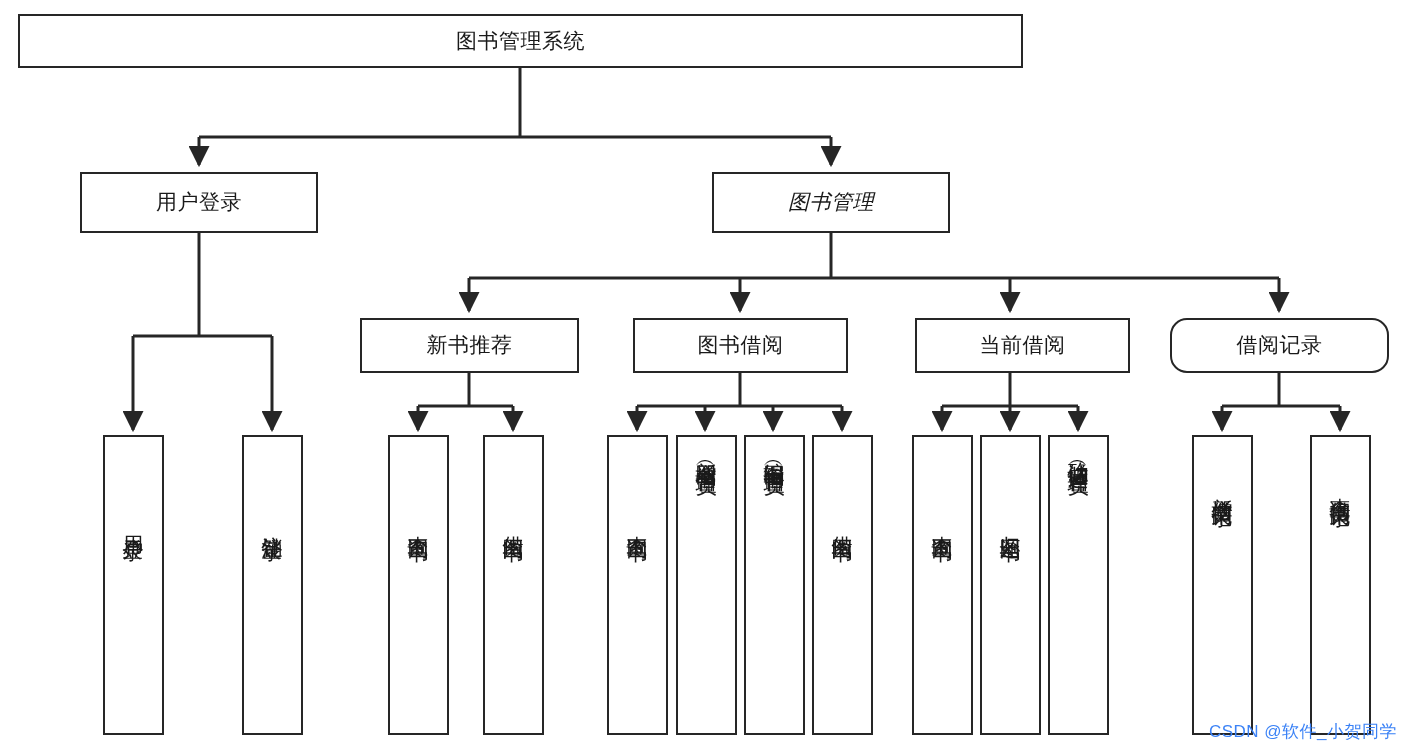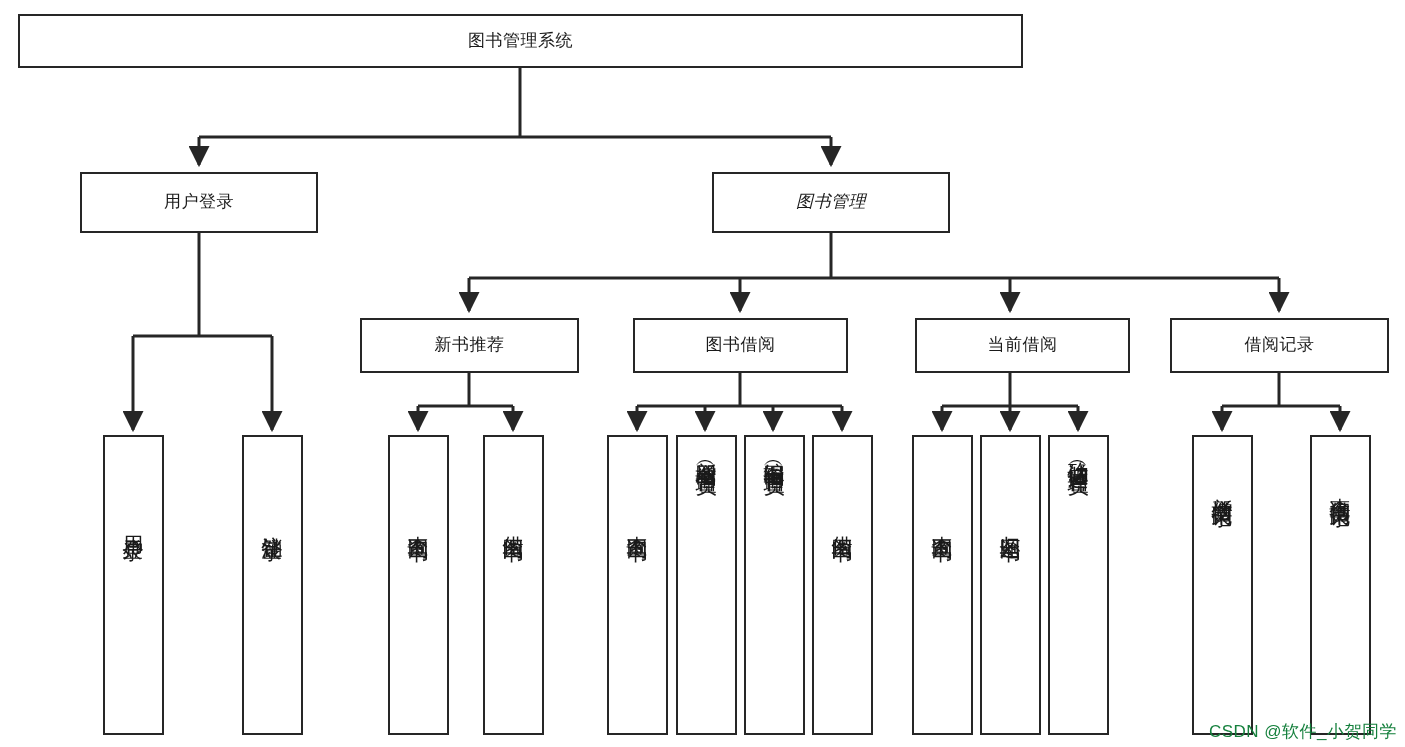--- a/index.html
+++ b/index.html
@@ -36,40 +36,40 @@
     color: #1a1a1a;
   }
   .node .lbl {
     display: block;
     text-align: center;
     line-height: 1.18;
     letter-spacing: 0.5px;
   }
   .node.horiz .lbl {
     writing-mode: horizontal-tb;
-    font-size: 17px;
+    font-size: 21px;
   }
   .node.vert {
     align-items: flex-start;
     justify-content: center;
     padding-top: 0;
   }
   .node.vert .lbl {
     writing-mode: vertical-rl;
     text-orientation: upright;
     font-size: 21px;
     letter-spacing: 2px;
     line-height: 1;
   }
   .watermark {
     position: absolute;
     right: 8px;
     bottom: 4px;
     font-size: 17px;
-    color: #15803d;
+    color: #3b82f6;
     white-space: nowrap;
     letter-spacing: 0.5px;
   }
 </style>
 </head>
 <body>
 
 <div id="canvas">
 
   <svg id="wires" viewBox="0 0 1405 747">
@@ -135,21 +135,21 @@
 
   <div class="node horiz" style="left:633px; top:318px; width:215px; height:55px;">
     <span class="lbl">图书借阅</span>
   </div>
   <div class="node horiz" style="left:360px; top:318px; width:219px; height:55px;">
     <span class="lbl">新书推荐</span>
   </div>
   <div class="node horiz" style="left:903px; top:318px; width:215px; height:55px;margin-left:12px;">
     <span class="lbl">当前借阅</span>
   </div>
-  <div class="node horiz" style="left:1170px; top:318px; width:219px; height:55px;">
+  <div class="node horiz" style="left:1170px; top:318px; width:219px; height:55px;border-radius:17px;">
     <span class="lbl">借阅记录</span>
   </div>
 
   <div class="node vert" style="left:103px; top:435px; width:61px; height:300px; padding-top:82px;">
     <span class="lbl">用户登录</span>
   </div>
   <div class="node vert" style="left:242px; top:435px; width:61px; height:300px; padding-top:82px;">
     <span class="lbl">注销登录</span>
   </div>
 

